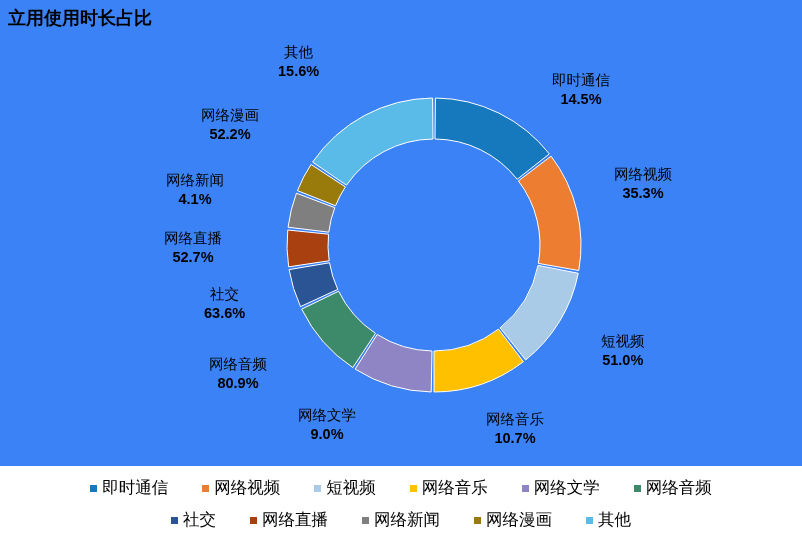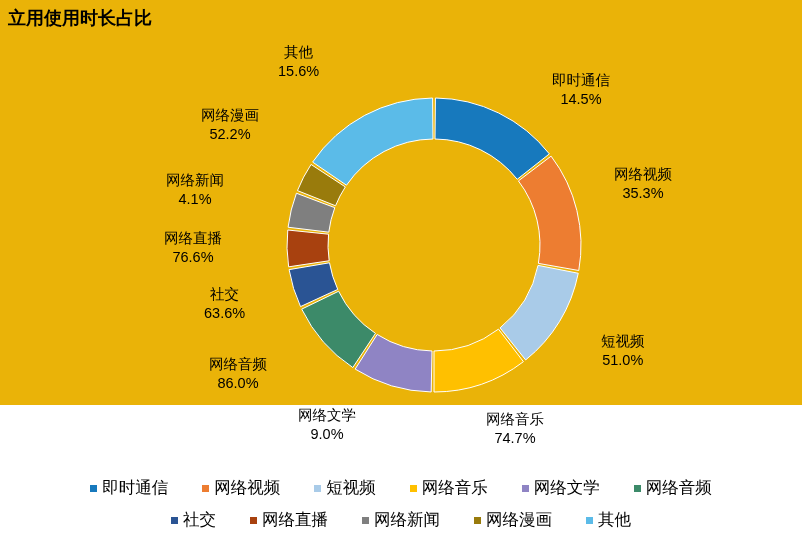--- a/index.html
+++ b/index.html
@@ -6,22 +6,22 @@
   html, body {
     margin: 0; padding: 0;
     width: 802px; height: 546px;
     background: #ffffff;
     font-family: "Liberation Sans", sans-serif;
     overflow: hidden;
   }
   #root {
     position: relative;
     width: 802px;
-    height: 405px;
-    background: #eab308;
+    height: 466px;
+    background: #3b82f6;
   }
   #chart-title {
     position: absolute;
     left: 8px;
     top: 6px;
     font-size: 18px;
     font-weight: bold;
     color: #000000;
     letter-spacing: 0px;
     white-space: nowrap;
@@ -35,21 +35,21 @@
 
   .dlabel {
     position: absolute;
     text-align: center;
     font-size: 14.5px;
     color: #000000;
     line-height: 1.28;
     white-space: nowrap;
   }
   .dlabel .cat { display: block; }
-  .dlabel .pct { display: block; }
+  .dlabel .pct { display: block; font-weight: bold; }
 
   #legend {
     position: absolute;
     left: 0;
     top: 470px;
     width: 802px;
     height: 76px;
     padding-top: 2px;
   }
   .legend-row {
@@ -140,37 +140,37 @@
       <div class="dlabel" style="left: 614px; top: 165px;">
         <span class="cat">网络视频</span>
         <span class="pct">35.3%</span>
       </div>
       <div class="dlabel" style="left: 601px; top: 332px;">
         <span class="cat">短视频</span>
         <span class="pct">51.0%</span>
       </div>
       <div class="dlabel" style="left: 486px; top: 410px;">
         <span class="cat">网络音乐</span>
-        <span class="pct">74.7%</span>
+        <span class="pct">10.7%</span>
       </div>
       <div class="dlabel" style="left: 298px; top: 406px;">
         <span class="cat">网络文学</span>
         <span class="pct">9.0%</span>
       </div>
       <div class="dlabel" style="left: 209px; top: 355px;">
         <span class="cat">网络音频</span>
-        <span class="pct">86.0%</span>
+        <span class="pct">80.9%</span>
       </div>
       <div class="dlabel" style="left: 204px; top: 285px;">
         <span class="cat">社交</span>
         <span class="pct">63.6%</span>
       </div>
       <div class="dlabel" style="left: 164px; top: 229px;">
         <span class="cat">网络直播</span>
-        <span class="pct">76.6%</span>
+        <span class="pct">52.7%</span>
       </div>
       <div class="dlabel" style="left: 166px; top: 171px;">
         <span class="cat">网络新闻</span>
         <span class="pct">4.1%</span>
       </div>
       <div class="dlabel" style="left: 201px; top: 106px;">
         <span class="cat">网络漫画</span>
         <span class="pct">52.2%</span>
       </div>
       <div class="dlabel" style="left: 278px; top: 43px;">

